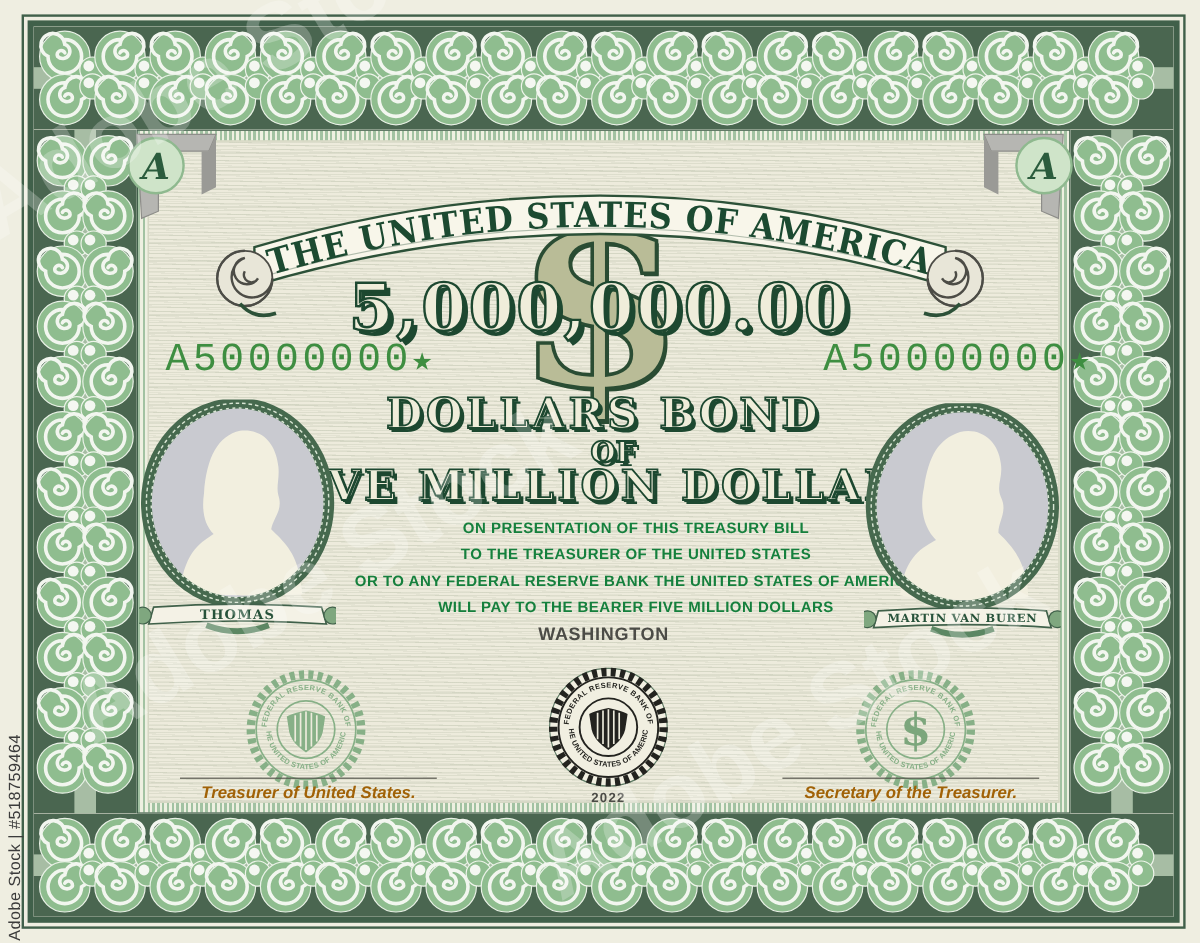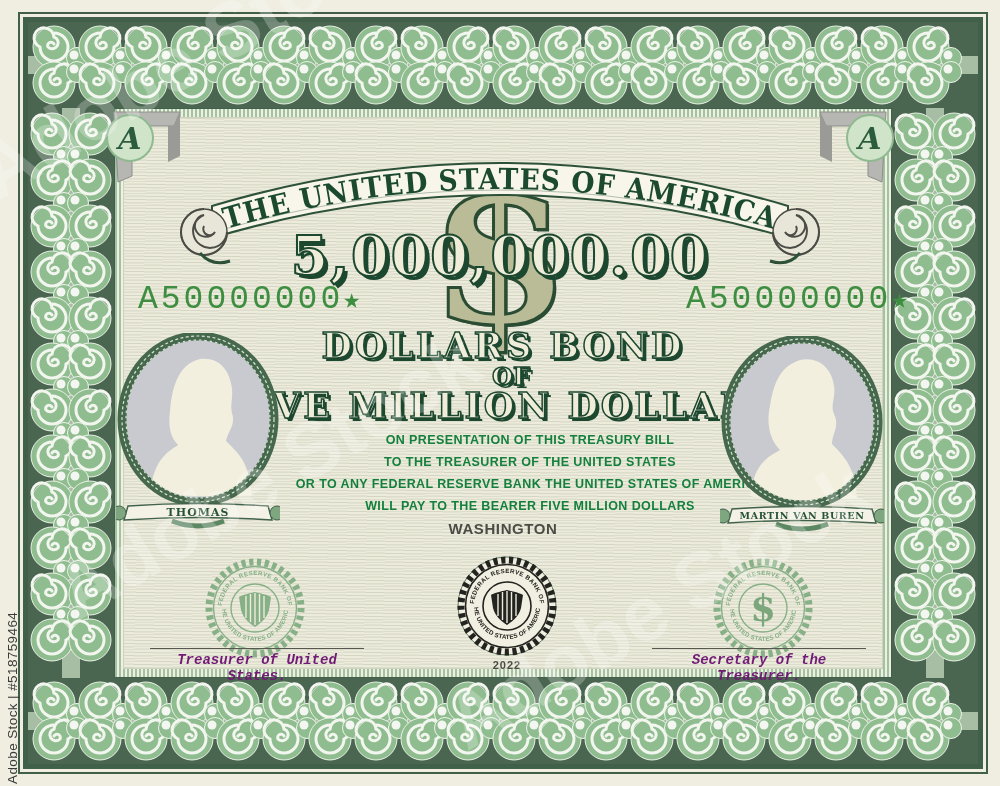--- a/index.html
+++ b/index.html
@@ -39,22 +39,22 @@
   .titles .t1{font-size:35px;letter-spacing:3px;}
   .titles .t2{font-size:24px;margin:4px 0 3px 16px;}
   .clauses{position:absolute;left:123px;width:760px;top:429px;text-align:center;z-index:5;
      color:#15803d;font-weight:bold;font-size:12.5px;letter-spacing:.4px;line-height:22px;padding-left:27px;}
   .dept{position:absolute;left:123px;width:760px;top:519px;text-align:center;z-index:5;
      color:#4c4c47;font-weight:bold;font-size:15px;letter-spacing:.6px;line-height:19px;}
   .year{position:absolute;left:123px;width:768px;top:659px;text-align:center;z-index:6;
      color:#4c4c47;font-weight:bold;font-size:11px;letter-spacing:1px;}
   .sig{position:absolute;z-index:6;width:214px;text-align:center;}
   .sig .rule{height:1px;background:#57574f;margin-bottom:3px;}
-  .sig .script{font-family:Liberation Mono, monospace;font-style:italic;font-weight:bold;
-     font-size:14px;color:#701a75;}
+  .sig .script{font-family:Liberation Sans, sans-serif;font-style:italic;font-weight:bold;
+     font-size:14px;color:#a16207;}
   .sig.left{left:150px;top:648px;} .sig.right{left:652px;top:648px;}
   .abs{position:absolute;}
   
   .wm-side{position:absolute;left:5px;top:784px;transform:rotate(-90deg);transform-origin:0 0;
      white-space:nowrap;font-size:13.5px;letter-spacing:.4px;color:#3b3b3b;z-index:10;}
   .wm-diag{position:absolute;transform:rotate(-31deg);transform-origin:0 0;white-space:nowrap;
      font-size:78px;font-weight:bold;color:rgba(255,255,255,.24);z-index:9;pointer-events:none;}
 </style>
 </head>
 <body>

